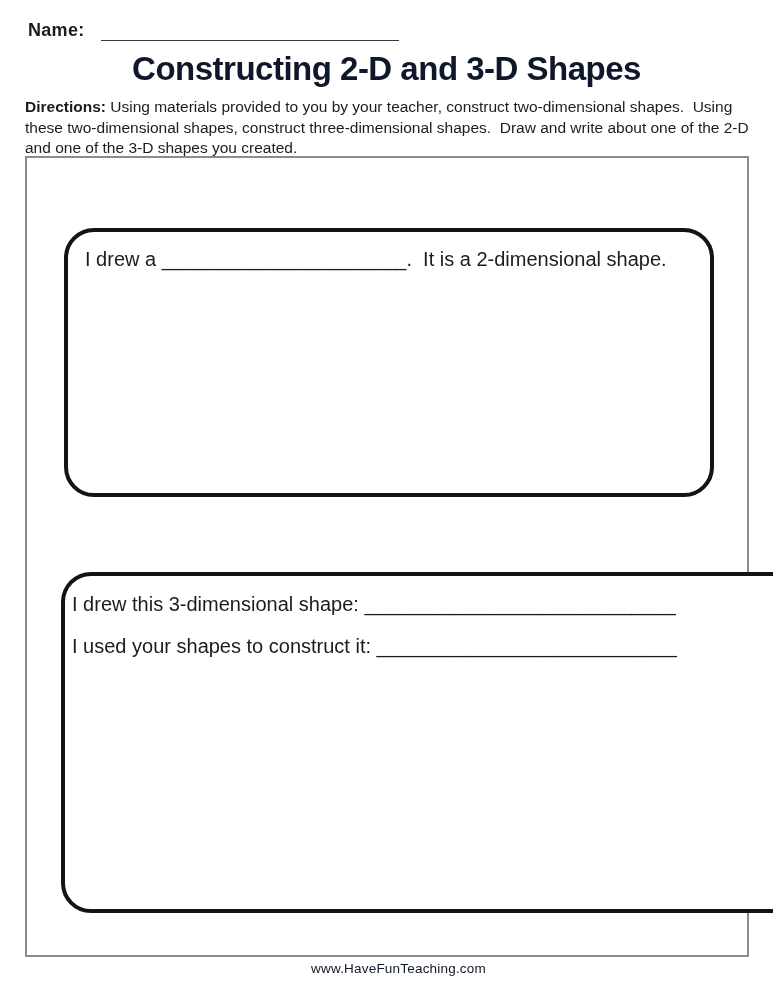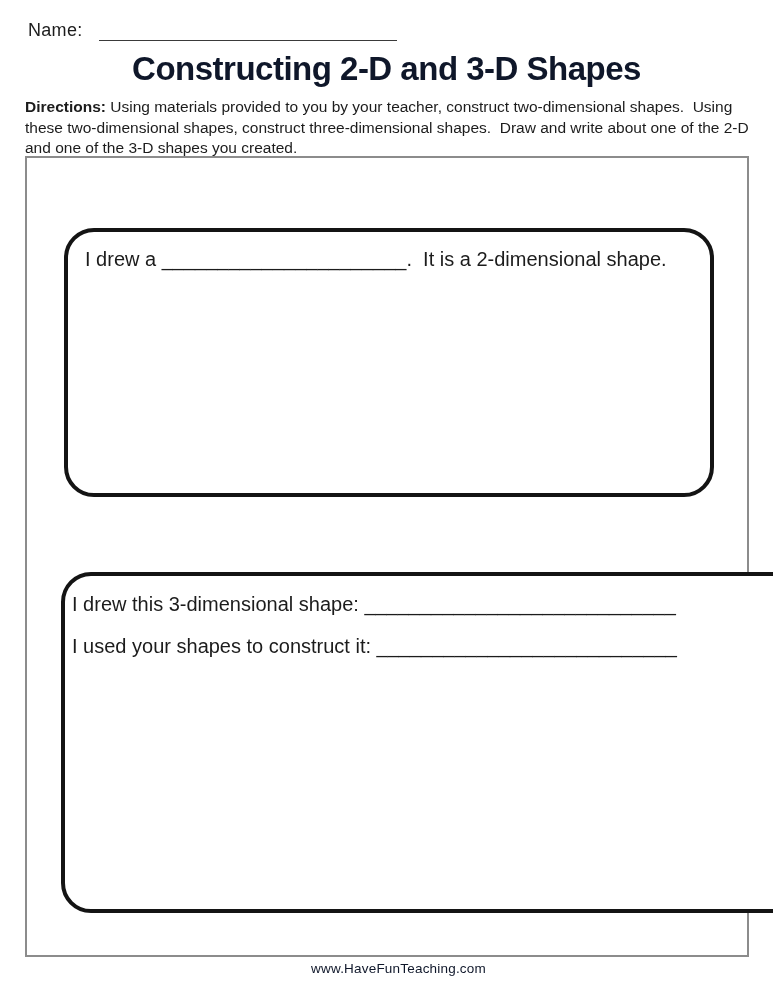--- a/index.html
+++ b/index.html
@@ -15,20 +15,21 @@
     background: #ffffff;
     overflow: hidden;
   }
   .name-row {
     position: absolute;
     left: 28px;
     top: 20px;
     display: flex;
     align-items: flex-end;
     white-space: pre;
+    font-weight: bold;
   }
   .name-label {
     font-size: 18px;
     letter-spacing: 0.3px;
     color: #1c1c1c;
   }
   .name-line {
     display: inline-block;
     width: 298px;
     margin-left: 16px;

